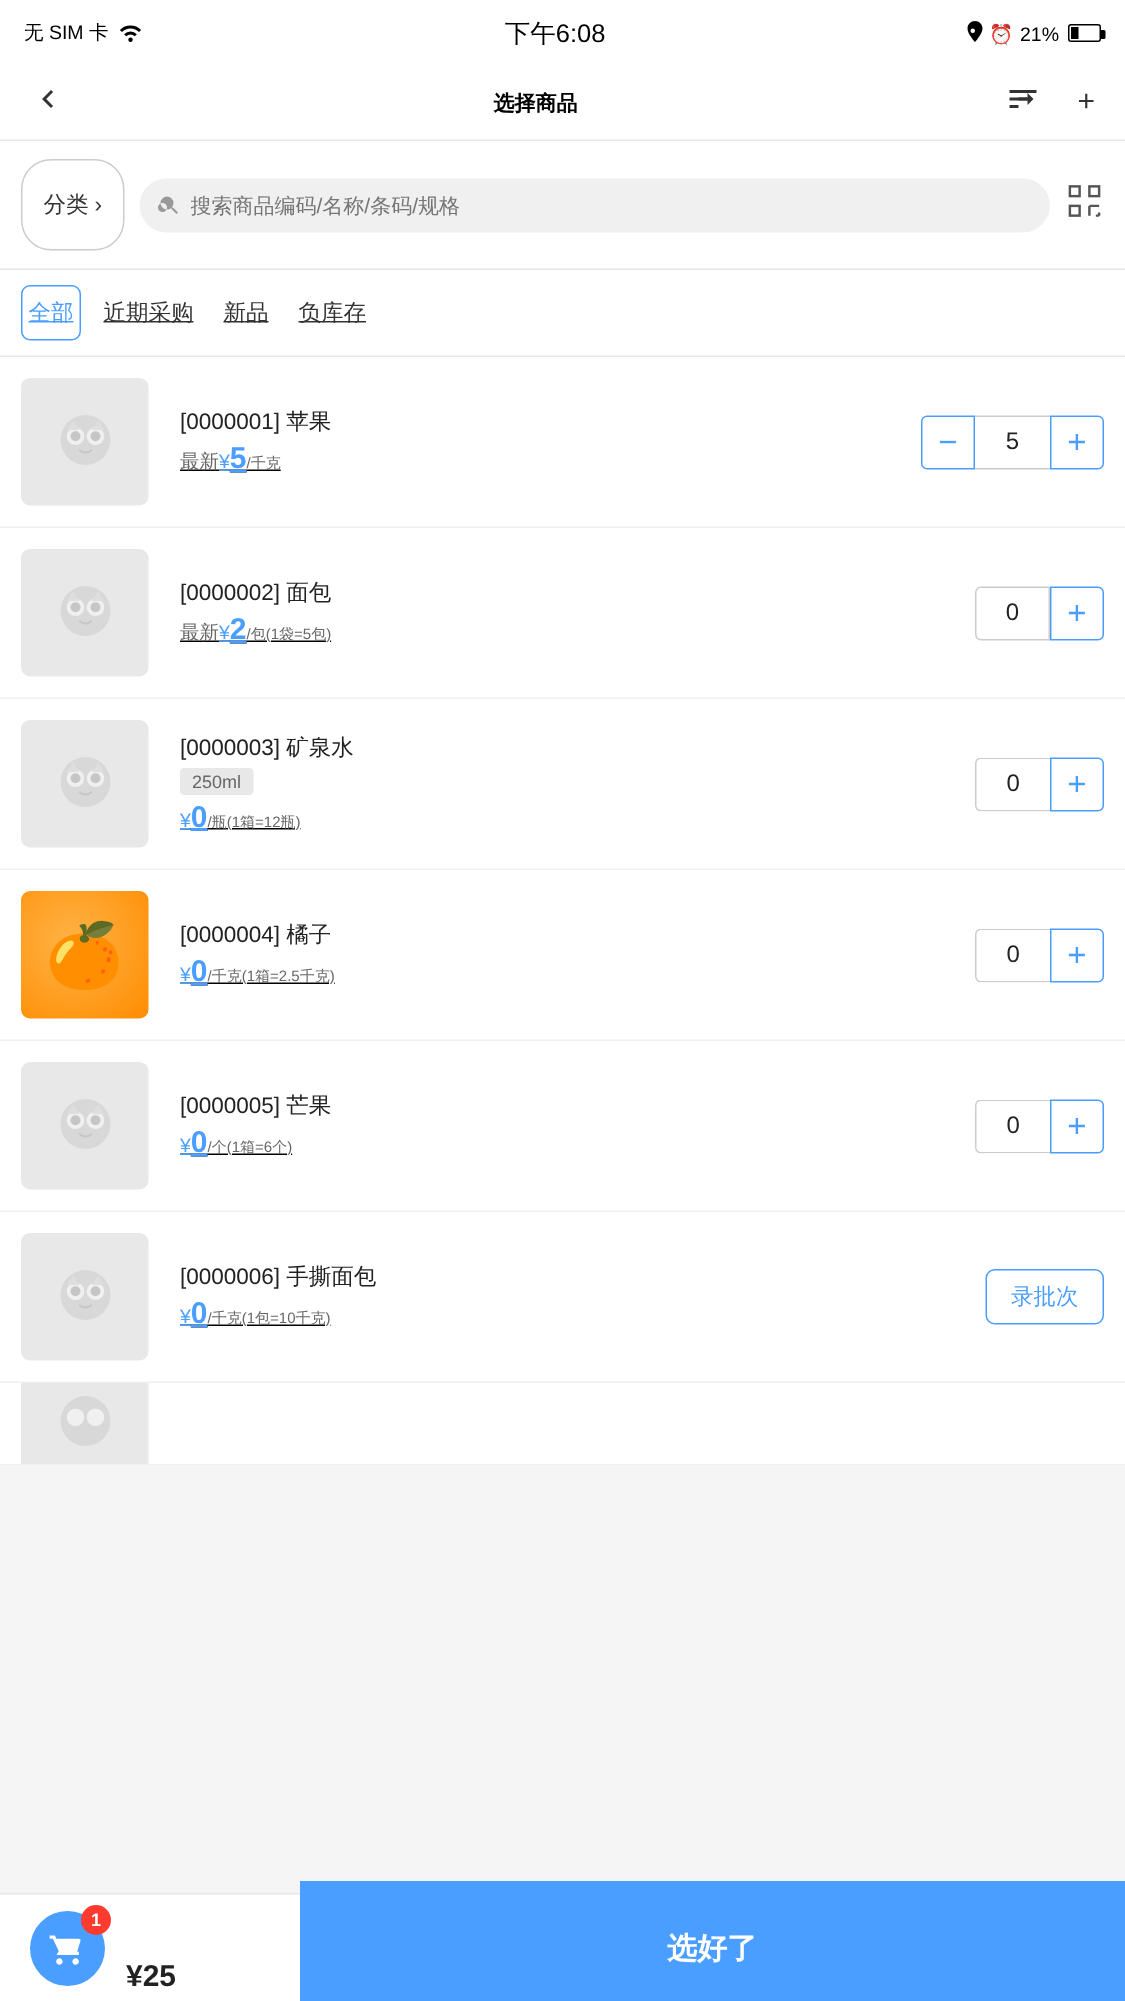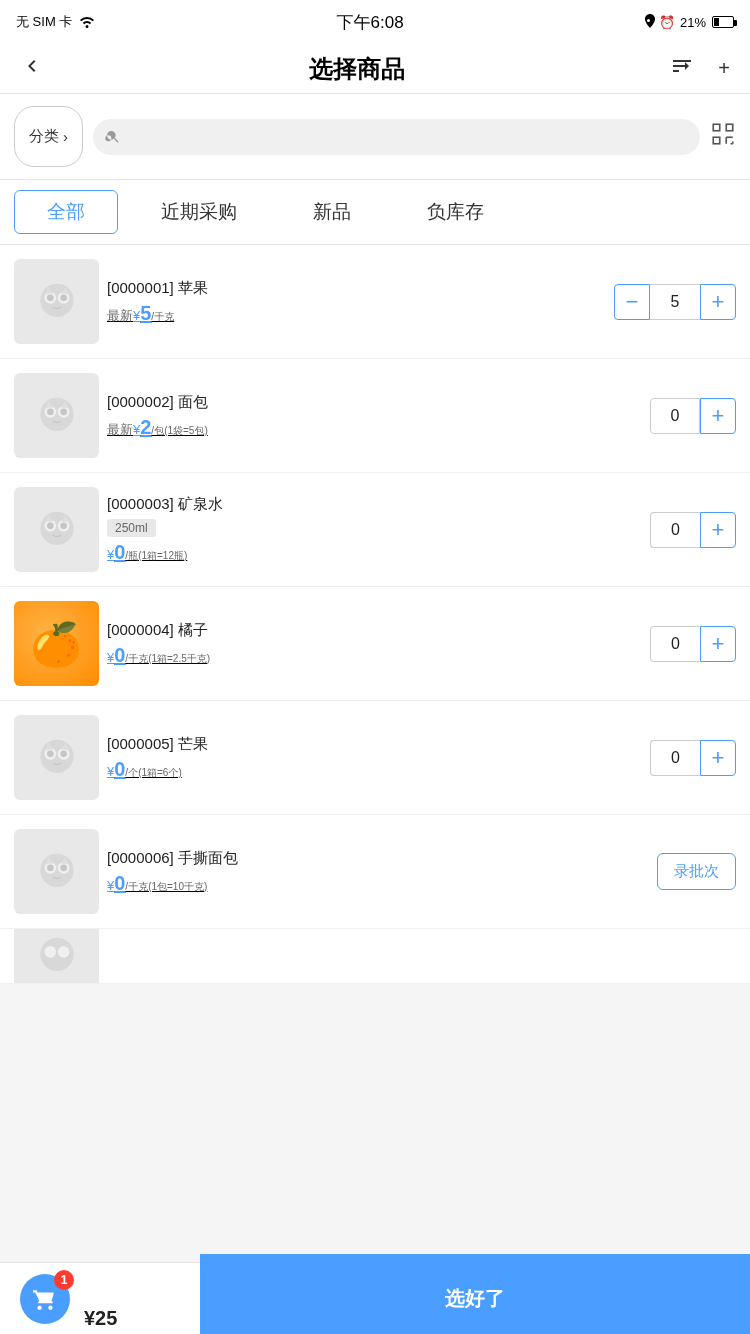--- a/index.html
+++ b/index.html
@@ -53,21 +53,21 @@
     
     .nav-bar {
       background: #fff;
       height: 50px;
       display: flex;
       align-items: center;
       justify-content: space-between;
       padding: 0 16px;
       border-bottom: 1px solid #e5e5e5;
     }
-    .nav-title { font-size: 24px; font-weight: 600; color: #000; }
+    .nav-title { font-size: 14px; font-weight: 600; color: #000; }
     .nav-left, .nav-right { display: flex; align-items: center; gap: 16px; }
     .nav-btn {
       background: none; border: none; cursor: pointer; padding: 4px;
       font-size: 20px; color: #333;
     }
 
     
     .filter-bar {
       background: #fff;
       padding: 12px 14px;
@@ -116,46 +116,47 @@
     
     .tab-bar {
       background: #fff;
       display: flex;
       align-items: center;
       padding: 10px 14px;
       gap: 10px;
       border-bottom: 1px solid #e5e5e5;
     }
     .tab-item {
-      padding: 8px 32px;
+      padding: 8px 4px;
       border-radius: 6px;
-      font-size: 19px;
+      font-size: 15px;
       cursor: pointer;
       border: 1.5px solid transparent;
       color: #333;
       background: #fff;
+      text-decoration: underline;
     }
     .tab-item.active {
       border-color: #4a9eff;
       color: #4a9eff;
       background: #fff;
     }
 
     
     .product-list {
       background: #f5f5f5;
       padding-bottom: 80px;
     }
     .product-item {
       background: #fff;
       display: flex;
       align-items: center;
       padding: 14px 14px;
       border-bottom: 1px solid #f0f0f0;
-      gap: 8px;
+      gap: 21px;
     }
     .product-img {
       width: 85px;
       height: 85px;
       background: #e8e8e8;
       border-radius: 6px;
       flex-shrink: 0;
       display: flex;
       align-items: center;
       justify-content: center;
@@ -381,20 +382,21 @@
 
 <div class="filter-bar">
   <button class="category-btn">
     <span>分类</span>
     <span>›</span>
   </button>
   <div class="search-wrap">
     <svg width="16" height="16" viewBox="0 0 24 24">
         <path d="M15.5 14h-.79l-.28-.27A6.47 6.47 0 0016 9.5 6.5 6.5 0 109.5 16c1.61 0 3.09-.59 4.23-1.57l.27.28v.79l5 4.99L20.49 19l-4.99-5zm-6 0A4.5 4.5 0 115 9.5 4.5 4.5 0 019.5 14z" fill="#999"></path>
       </svg>
+    <input type="text" placeholder="搜索商品编码/名称/条码/规格" style="">
   </div>
   <span class="scan-icon">
     <svg width="26" height="26" viewBox="0 0 24 24">
         <rect x="3" y="3" width="6" height="6" fill="none" stroke="#555" stroke-width="1.5"></rect>
         <rect x="15" y="3" width="6" height="6" fill="none" stroke="#555" stroke-width="1.5"></rect>
         <rect x="3" y="15" width="6" height="6" fill="none" stroke="#555" stroke-width="1.5"></rect>
         <line x1="15" y1="15" x2="21" y2="15" stroke="#555" stroke-width="1.5"></line>
         <line x1="15" y1="15" x2="15" y2="21" stroke="#555" stroke-width="1.5"></line>
         <line x1="21" y1="19" x2="21" y2="21" stroke="#555" stroke-width="1.5"></line>
         <line x1="19" y1="21" x2="21" y2="21" stroke="#555" stroke-width="1.5"></line>

